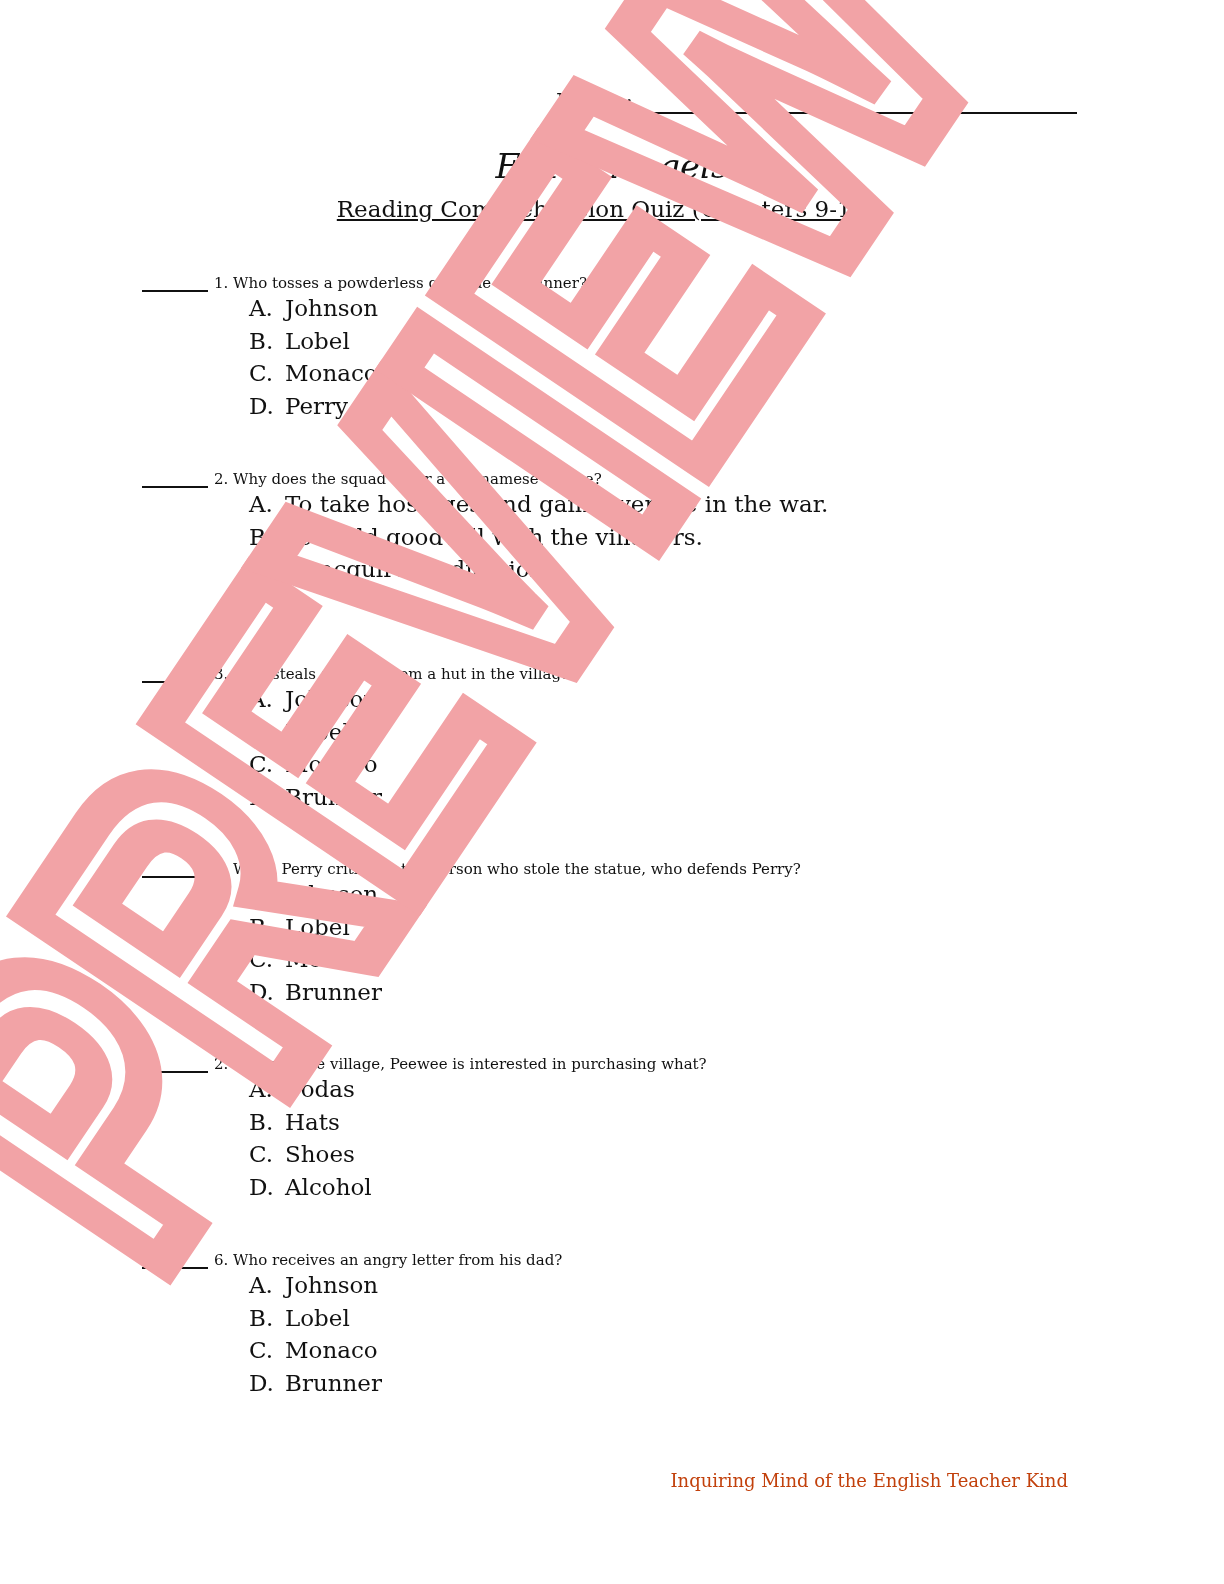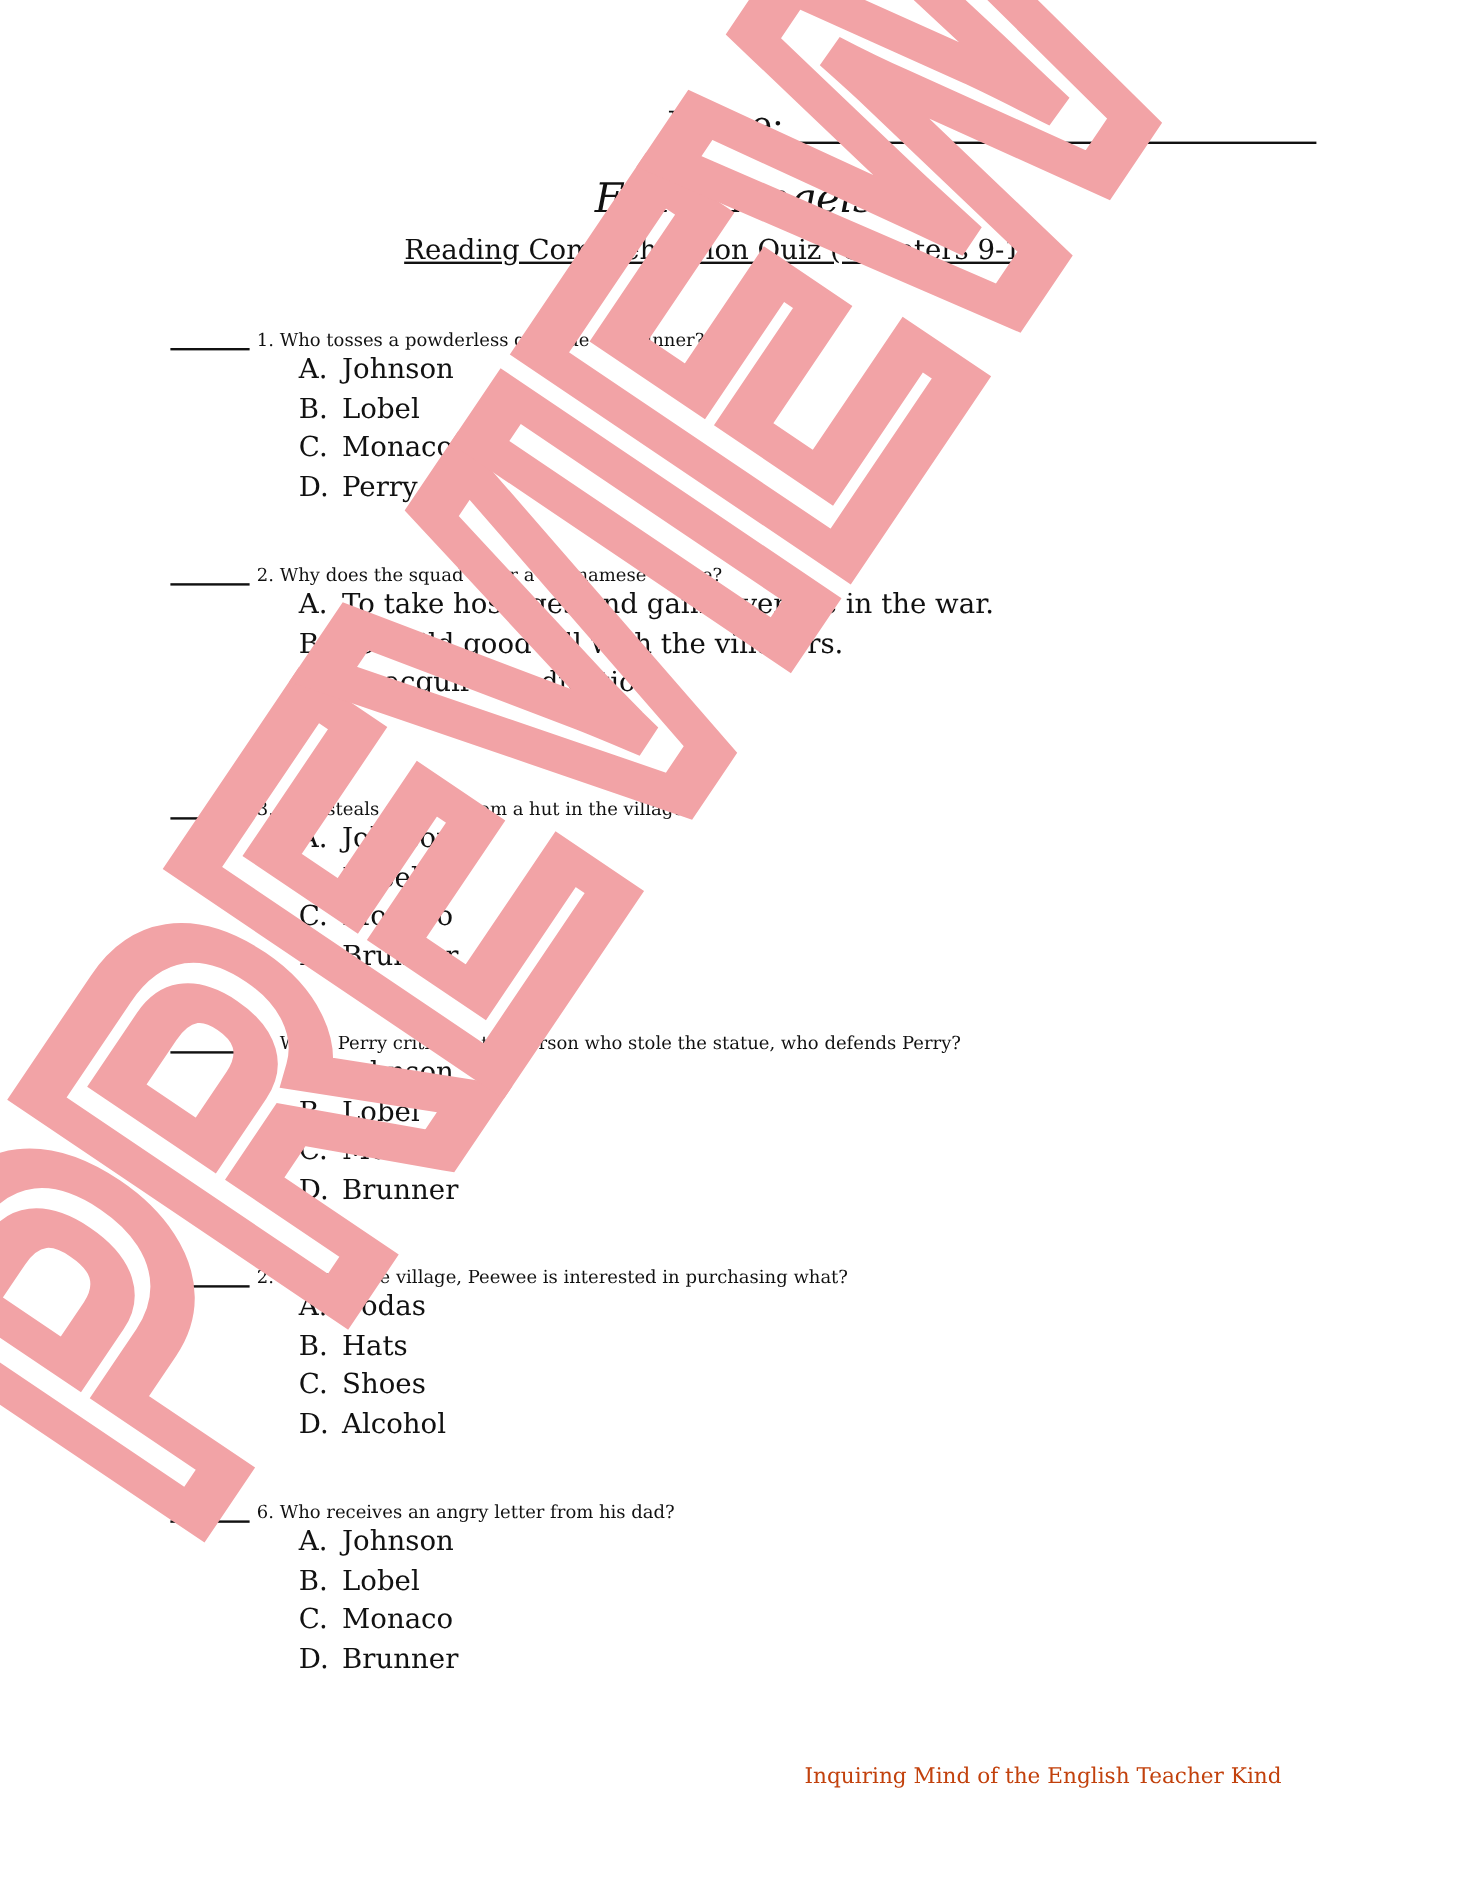--- a/index.html
+++ b/index.html
@@ -1,18 +1,18 @@
 <!DOCTYPE html>
 <html><head>
 <meta charset="utf-8">
 <style>
   html, body { margin: 0; padding: 0; background: #ffffff; }
   body { width: 1224px; height: 1584px; position: relative; overflow: hidden;
          font-family: "DejaVu Serif", "Liberation Serif", serif; color: #111; }
-  .name-row { position: absolute; left: 556px; top: 86px; font-size: 29px; display: flex; align-items: flex-end; }
+  .name-row { position: absolute; left: 556px; top: 86px; font-size: 23px; display: flex; align-items: flex-end; }
   .name-line { display: inline-block; width: 436px; border-bottom: 2px solid #111; margin-left: 8px; height: 26px; }
   .title { position: absolute; left: 0; width: 1224px; top: 146px; text-align: center;
            font-size: 34px; font-weight: normal; font-style: italic; }
   .subtitle { position: absolute; left: 0; width: 1212px; top: 196px; text-align: center; font-size: 23px; text-decoration: underline; }
   .question { position: absolute; left: 142px; width: 960px; }
   .q-head { display: flex; align-items: flex-end; font-size: 15px; height: 32px; }
   .blank { display: inline-block; width: 66px; border-bottom: 2px solid #111; margin-right: 6px; height: 20px; }
   .opts { margin: 0; padding: 0; list-style: none; }
   .opt { font-size: 23px; height: 32.7px; line-height: 32.7px; padding-left: 107px; display: flex; }
   .opt-letter { width: 36px; }

